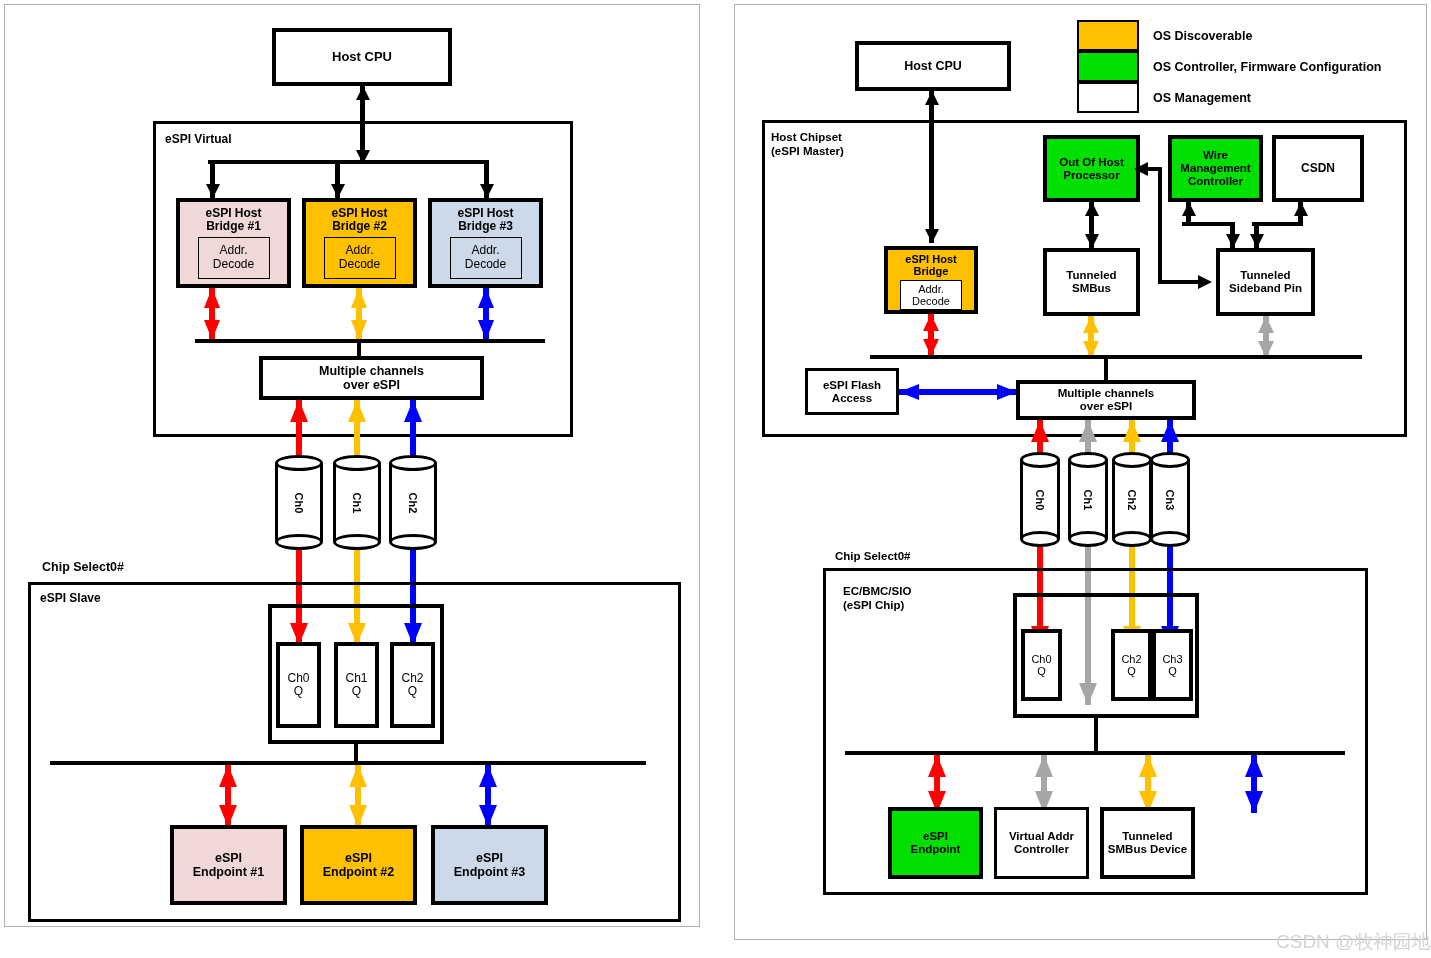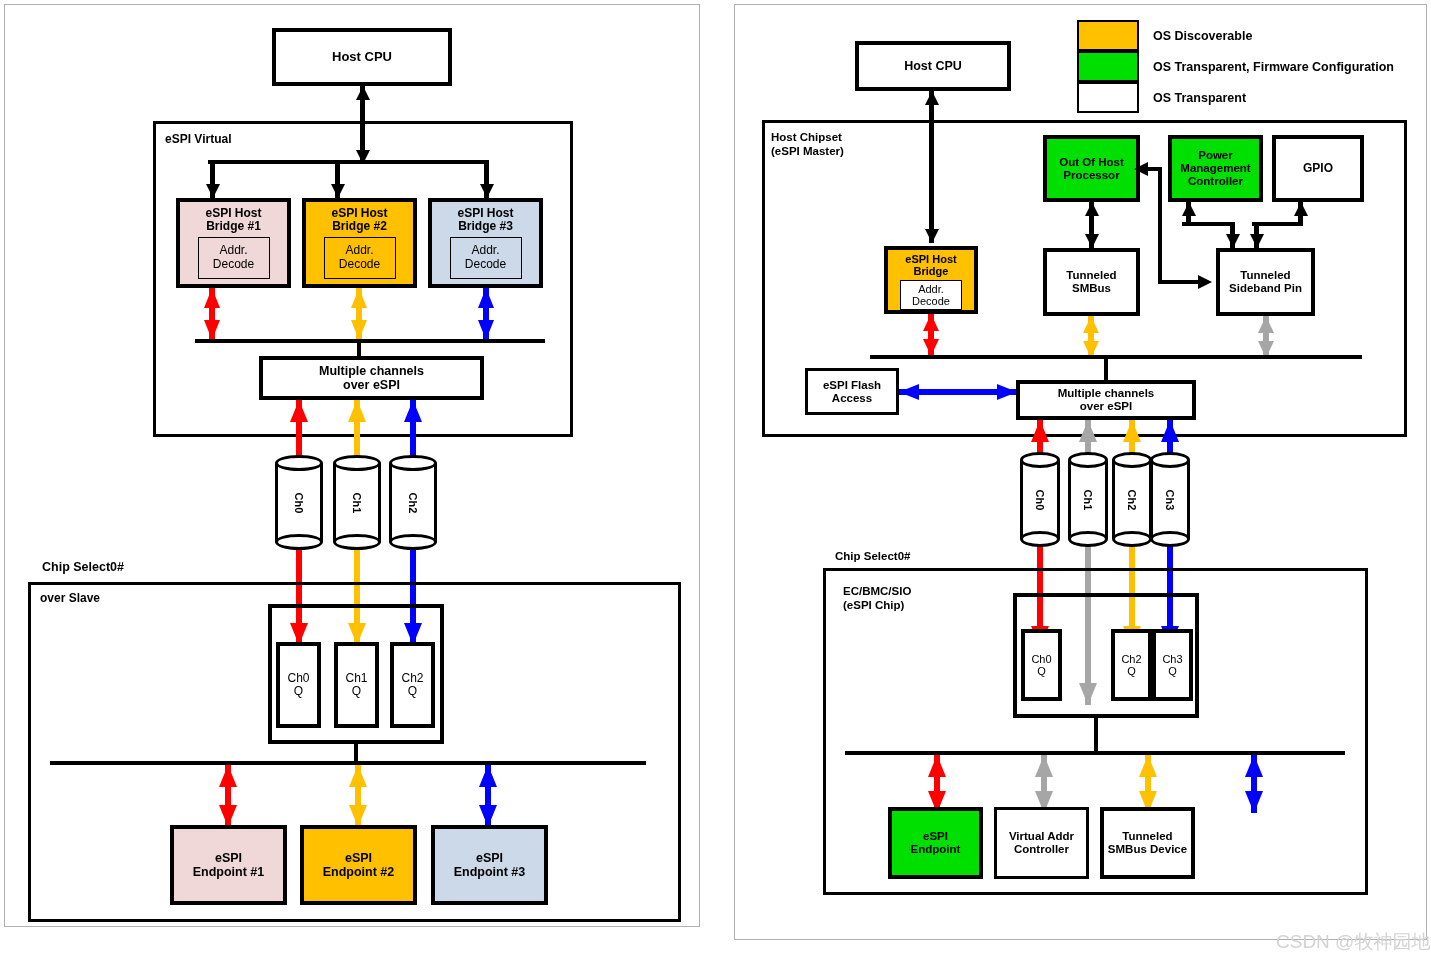--- a/index.html
+++ b/index.html
@@ -155,21 +155,21 @@
   <div class="cyl" style="left:389px;top:455px;width:48px;height:95px;">
     <div class="body" style="top:8px;height:79px;"></div>
     <div class="ell" style="top:0;"></div>
     <div class="cap" style="bottom:0;"></div>
     <div class="cyl-label">Ch2</div>
   </div>
 
   <div class="lbl" style="left:42px;top:560px;font-size:12.5px;">Chip Select0#</div>
 
   <div class="frame" style="left:28px;top:582px;width:653px;height:340px;"></div>
-  <div class="lbl" style="left:40px;top:591px;font-size:12px;">over Slave</div>
+  <div class="lbl" style="left:40px;top:591px;font-size:12px;">eSPI Slave</div>
 
   <div class="box thick" style="left:268px;top:604px;width:176px;height:140px;background:transparent;"></div>
   <div class="box thick" style="left:276px;top:642px;width:45px;height:86px;font-size:12px;font-weight:normal;white-space:pre-line;">
     <span style="white-space:pre-line;">Ch0
 Q</span>
   </div>
   <div class="box thick" style="left:334px;top:642px;width:45px;height:86px;font-size:12px;font-weight:normal;white-space:pre-line;">
     <span style="white-space:pre-line;">Ch1
 Q</span>
   </div>
@@ -212,25 +212,25 @@
 
   <div class="panel" style="left:734px;top:4px;width:693px;height:936px;"></div>
 
   <div class="legend" style="left:1077px;top:20px;width:340px;height:95px;">
     <div class="legend-row" style="left:0;top:0;">
       <div class="sw" style="background:#ffc000;"></div>
       <div class="legend-text">OS Discoverable</div>
     </div>
     <div class="legend-row" style="left:0;top:31px;">
       <div class="sw" style="background:#00e000;"></div>
-      <div class="legend-text">OS Transparent, Firmware Configuration</div>
+      <div class="legend-text">OS Controller, Firmware Configuration</div>
     </div>
     <div class="legend-row" style="left:0;top:62px;">
       <div class="sw" style="background:#ffffff;"></div>
-      <div class="legend-text">OS Transparent</div>
+      <div class="legend-text">OS Management</div>
     </div>
   </div>
 
   <div class="box thick" style="left:855px;top:41px;width:156px;height:50px;font-size:12.5px;">
     <span>Host CPU</span>
   </div>
 
   <div class="arr" style="left:925px;top:91px;width:14px;height:152px;">
     <div class="shaft" style="left:4px;top:0;width:5px;height:152px;background:#000;"></div>
     <div class="head" style="left:0;top:0;border-left:7px solid transparent;border-right:7px solid transparent;border-bottom:14px solid #000;"></div>
@@ -240,27 +240,27 @@
   <div class="frame" style="left:762px;top:120px;width:645px;height:317px;"></div>
   <div class="lbl" style="left:771px;top:131px;font-size:11.5px;">Host Chipset
 (eSPI Master)</div>
 
   <div class="box thick" style="left:1043px;top:135px;width:97px;height:67px;font-size:11.5px;background:#00e000;">
     <span style="white-space:pre-line;">Out Of Host
 Processor</span>
   </div>
 
   <div class="box thick" style="left:1168px;top:135px;width:95px;height:67px;font-size:11.5px;background:#00e000;">
-    <span style="white-space:pre-line;">Power
+    <span style="white-space:pre-line;">Wire
 Management
 Controller</span>
   </div>
 
   <div class="box thick" style="left:1272px;top:135px;width:92px;height:67px;font-size:12px;">
-    <span>GPIO</span>
+    <span>CSDN</span>
   </div>
 
   <div class="box thick" style="left:884px;top:246px;width:94px;height:68px;flex-direction:column;justify-content:flex-start;padding-top:3px;font-size:11px;background:#ffc000;">
     <span style="white-space:pre-line;">eSPI Host
 Bridge</span>
     <span class="box thin" style="position:static;margin-top:2px;width:62px;height:32px;flex-direction:column;font-weight:normal;font-size:11px;background:#ffffff;border-width:1px;white-space:pre-line;">Addr.
 Decode</span>
   </div>
 
   <div class="box thick" style="left:1043px;top:248px;width:97px;height:68px;font-size:11.5px;">

